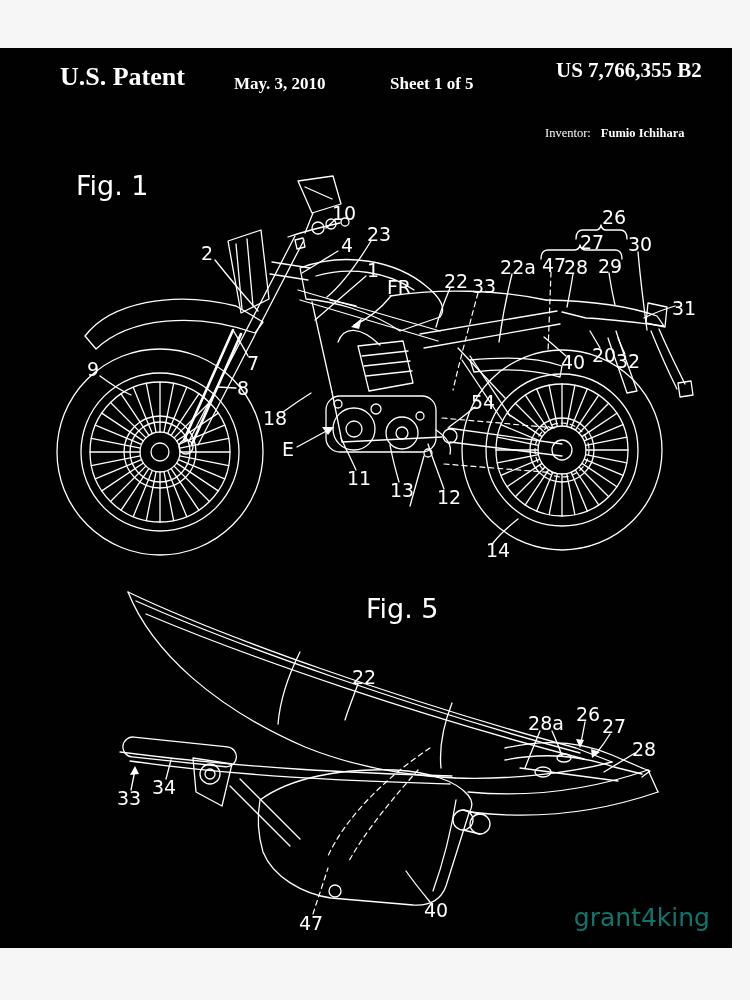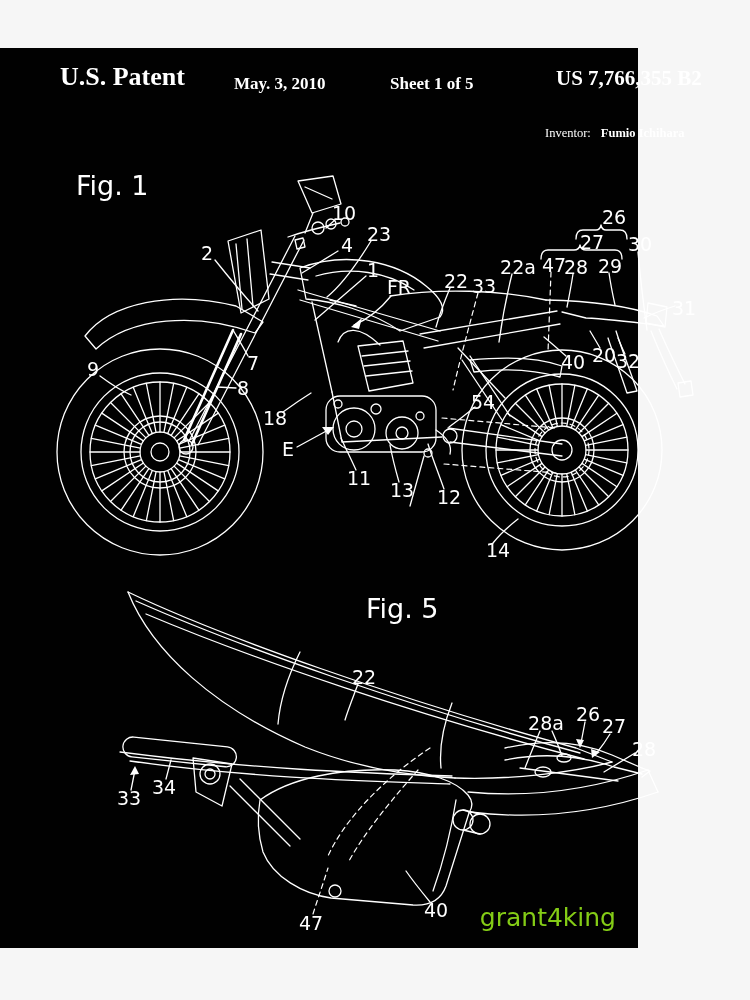--- a/index.html
+++ b/index.html
@@ -2,41 +2,41 @@
 <html><head>
 <meta charset="utf-8">
 <style>
   html,body{margin:0;padding:0;}
   body{
     width:750px;height:1000px;position:relative;
     background:#f6f6f6;overflow:hidden;
     font-family:"Liberation Serif", serif;
   }
   .poster{
-    position:absolute;left:0;top:48px;width:638px;height:900px;
+    position:absolute;left:0;top:48px;width:732px;height:900px;
     background:#010101;
   }
   .hdr{position:absolute;color:#fff;white-space:nowrap;}
   .us-patent{left:60px;top:14px;font-size:26px;font-weight:bold;}
   .hdr-date{left:234px;top:26px;font-size:17px;font-weight:bold;}
   .hdr-sheet{left:371px;top:26px;font-size:17px;font-weight:bold;margin-left:19px;}
-  .hdr-patno{left:556px;top:18px;font-size:21px;font-weight:bold;}
+  .hdr-patno{left:556px;top:10px;font-size:21px;font-weight:bold;}
   .doc-title{left:60px;top:77px;font-size:13px;font-weight:bold;letter-spacing:.3px;}
   .inventor-row{left:545px;top:78px;font-size:12.5px;text-align:right;}
   .inventor-row b{margin-left:10px;}
   svg{position:absolute;left:0;top:0;}
   .ln{stroke:#fff;fill:none;stroke-width:1.3;stroke-linecap:round;stroke-linejoin:round;}
   .ln2{stroke:#fff;fill:none;stroke-width:2.6;stroke-linecap:round;stroke-linejoin:round;}
   .dash{stroke:#fff;fill:none;stroke-width:1.2;stroke-dasharray:5 4;stroke-linecap:round;}
   .fillw{fill:#fff;stroke:none;}
   .co{fill:#fff;font-family:"DejaVu Sans",sans-serif;font-size:19px;text-anchor:middle;}
   .cap{fill:#fff;font-family:"DejaVu Sans",sans-serif;font-size:27px;}
   .watermark{
     position:absolute;right:22px;top:855px;
-    font-family:"DejaVu Sans",sans-serif;font-size:25px;color:#84cc16;
+    font-family:"DejaVu Sans",sans-serif;font-size:25px;color:#0f766e;
   }
 </style>
 </head>
 <body>
 
 <div class="poster">
 
   <div class="hdr us-patent">U.S. Patent</div>
   <div class="hdr hdr-date">May. 3, 2010</div>
   <div class="hdr hdr-sheet">Sheet 1 of 5</div>

